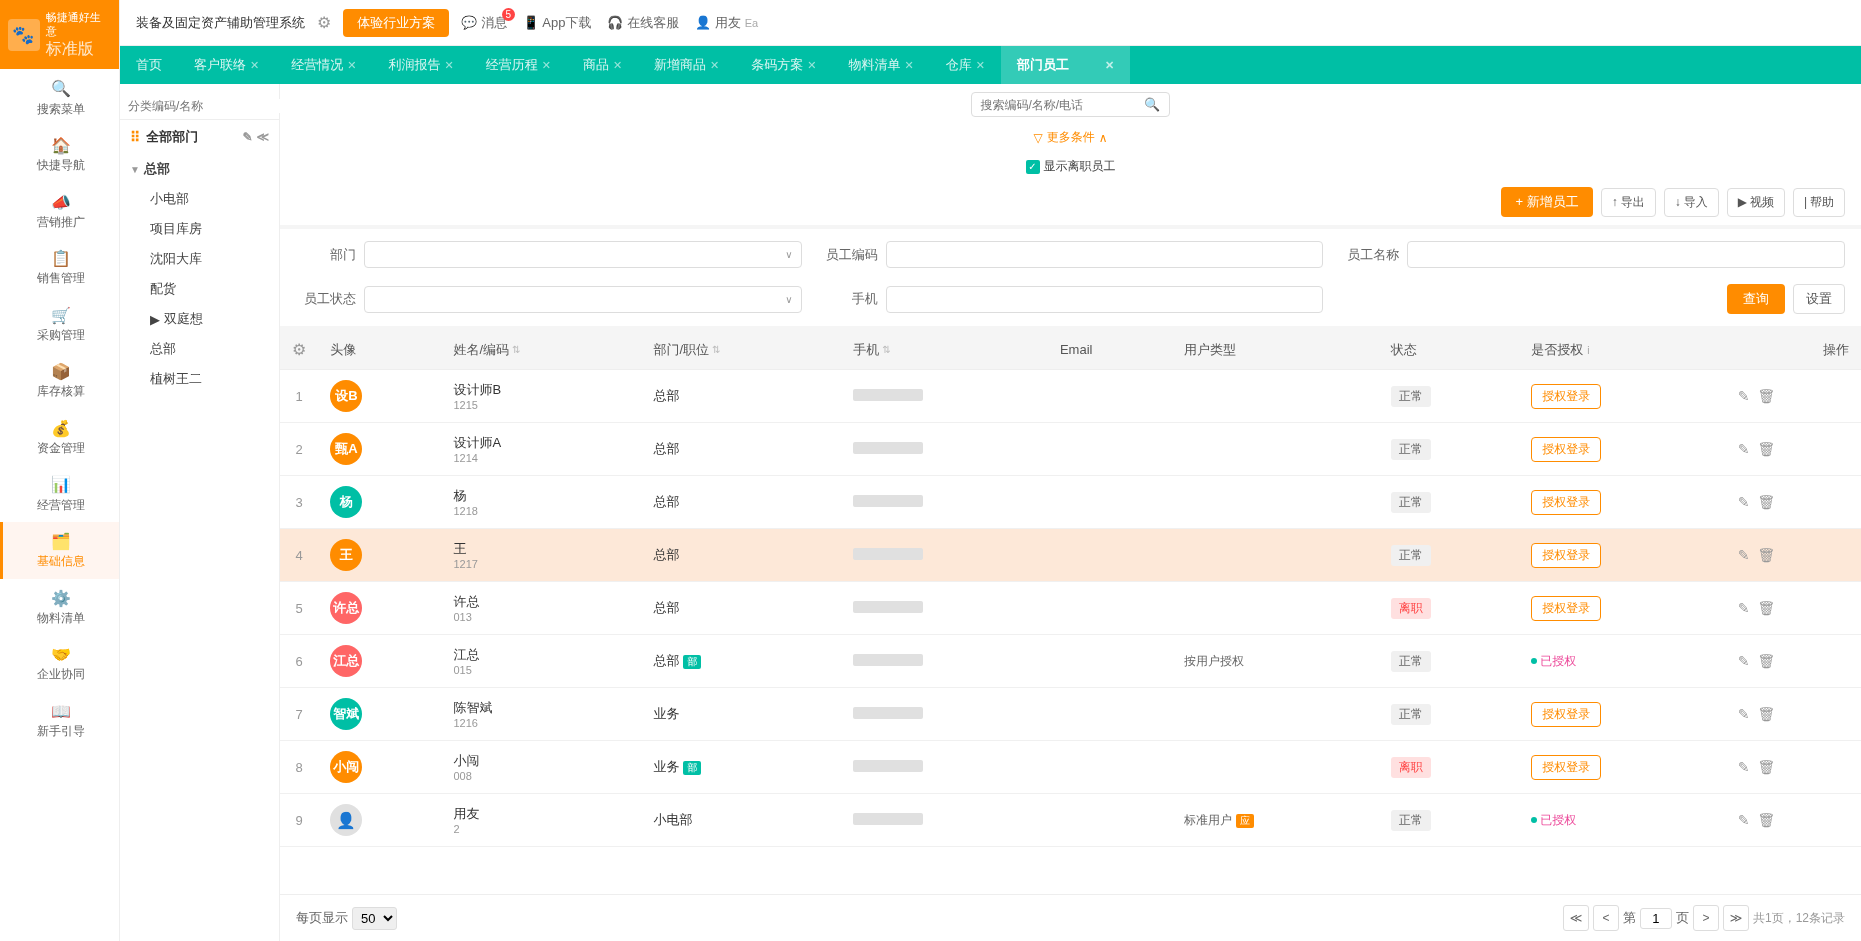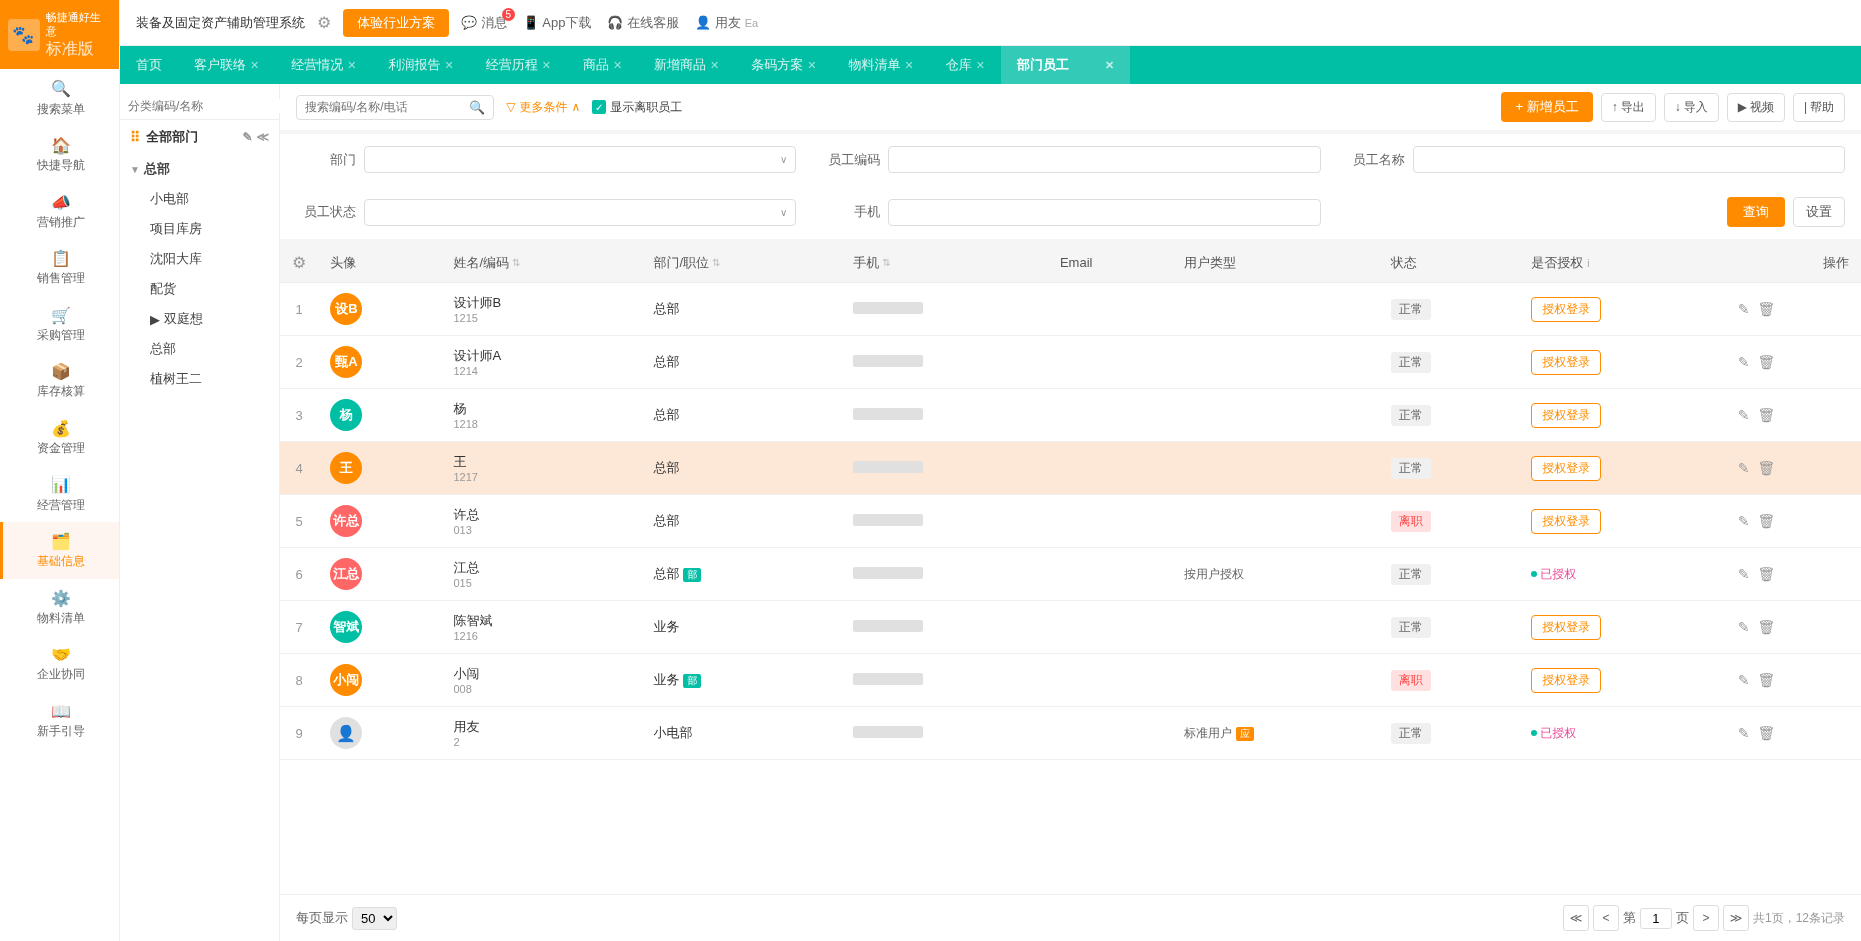--- a/index.html
+++ b/index.html
@@ -46,32 +46,32 @@
     .tree-ops span { cursor: pointer; color: #999; font-size: 12px; }
     .tree-item { padding: 6px 10px 6px 20px; font-size: 13px; color: #444; cursor: pointer; display: flex; align-items: center; gap: 4px; }
     .tree-item.parent { padding-left: 10px; font-weight: bold; }
     .tree-item.parent .arrow { font-size: 10px; color: #999; }
     .tree-item.sub { padding-left: 30px; }
 
     
     .right-panel { flex: 1; display: flex; flex-direction: column; overflow: hidden; background: #f5f5f5; }
 
     
-    .filter-bar { background: #fff; padding: 8px 16px; display: flex; align-items: center; gap: 12px; flex-shrink: 0; margin-bottom: 4px; }
+    .filter-bar { background: #fff; padding: 8px 16px; display: flex; align-items: center; gap: 12px; flex-shrink: 0; margin-bottom: 4px; flex-direction: column; }
     .filter-search { display: flex; align-items: center; gap: 4px; border: 1px solid #ddd; border-radius: 4px; padding: 4px 8px; }
     .filter-search input { border: none; outline: none; font-size: 12px; width: 160px; }
     .filter-more { display: flex; align-items: center; gap: 4px; color: #ff8c00; cursor: pointer; font-size: 12px; }
     .filter-show { display: flex; align-items: center; gap: 4px; color: #444; font-size: 12px; cursor: pointer; }
     .filter-show .checkbox { width: 14px; height: 14px; background: #00bfa5; border-radius: 2px; display: flex; align-items: center; justify-content: center; color: #fff; font-size: 10px; }
     .filter-right { margin-left: auto; display: flex; align-items: center; gap: 8px; }
     .btn-add { background: #ff8c00; color: #fff; border: none; border-radius: 4px; padding: 6px 14px; font-size: 13px; cursor: pointer; display: flex; align-items: center; gap: 4px; }
     .btn-outline { background: #fff; color: #555; border: 1px solid #ddd; border-radius: 4px; padding: 5px 10px; font-size: 12px; cursor: pointer; display: flex; align-items: center; gap: 3px; }
 
     
-    .adv-filter { background: #fff; padding: 12px 16px; margin-bottom: 4px; display: grid; grid-template-columns: 1fr 1fr 1fr; gap: 24px; flex-shrink: 0; }
+    .adv-filter { background: #fff; padding: 12px 16px; margin-bottom: 4px; display: grid; grid-template-columns: 1fr 1fr 1fr; gap: 16px; flex-shrink: 0; }
     .adv-filter-row { display: flex; align-items: center; gap: 8px; }
     .adv-filter-label { color: #666; font-size: 13px; white-space: nowrap; width: 60px; text-align: right; flex-shrink: 0; }
     .adv-filter-input { flex: 1; border: 1px solid #ddd; border-radius: 4px; padding: 5px 8px; font-size: 13px; display: flex; align-items: center; gap: 4px; color: #999; position: relative; }
     .adv-filter-input input { border: none; outline: none; flex: 1; font-size: 13px; color: #333; background: transparent; }
     .adv-filter-arrow { color: #999; font-size: 10px; }
     .adv-filter-actions { grid-column: 3; display: flex; justify-content: flex-end; align-items: center; gap: 8px; }
     .btn-query { background: #ff8c00; color: #fff; border: none; border-radius: 4px; padding: 6px 16px; font-size: 13px; cursor: pointer; }
     .btn-set { background: #fff; color: #555; border: 1px solid #ddd; border-radius: 4px; padding: 5px 12px; font-size: 13px; cursor: pointer; }
 
     

